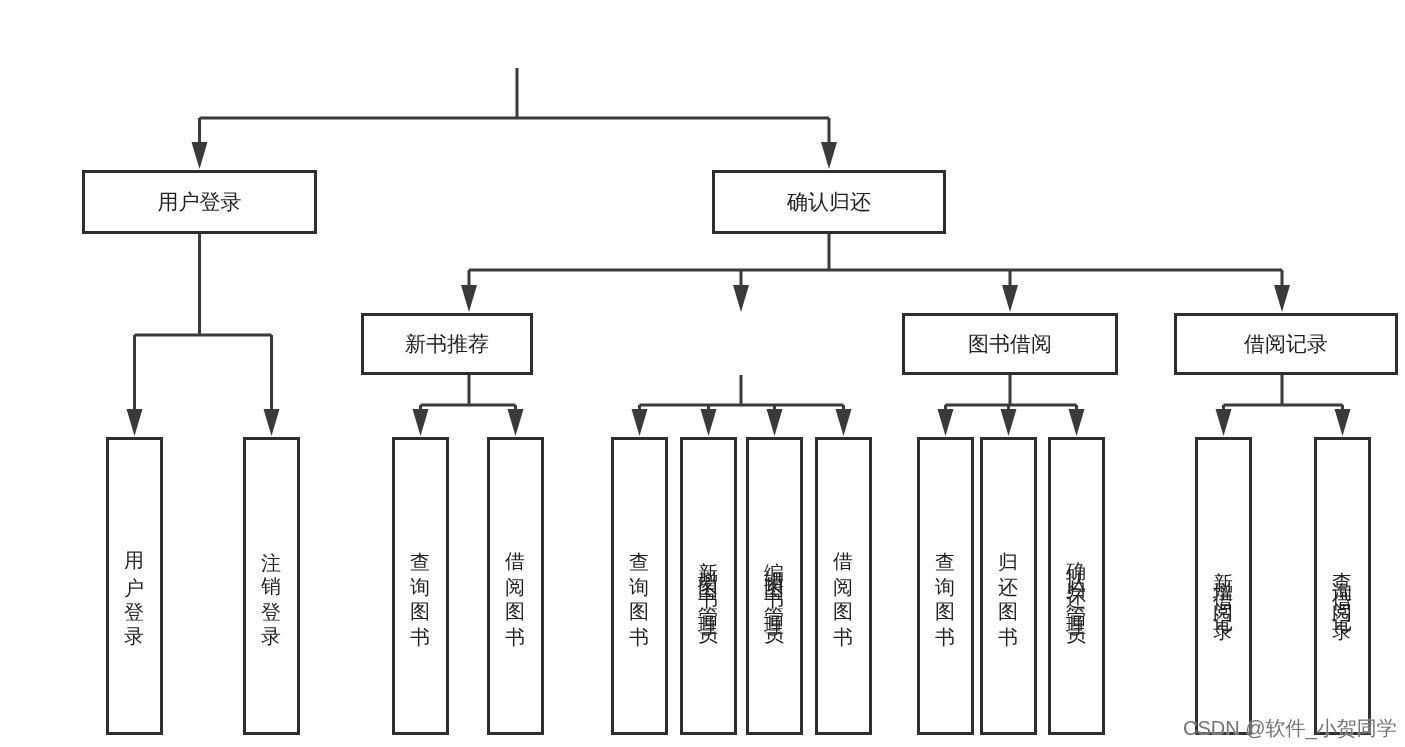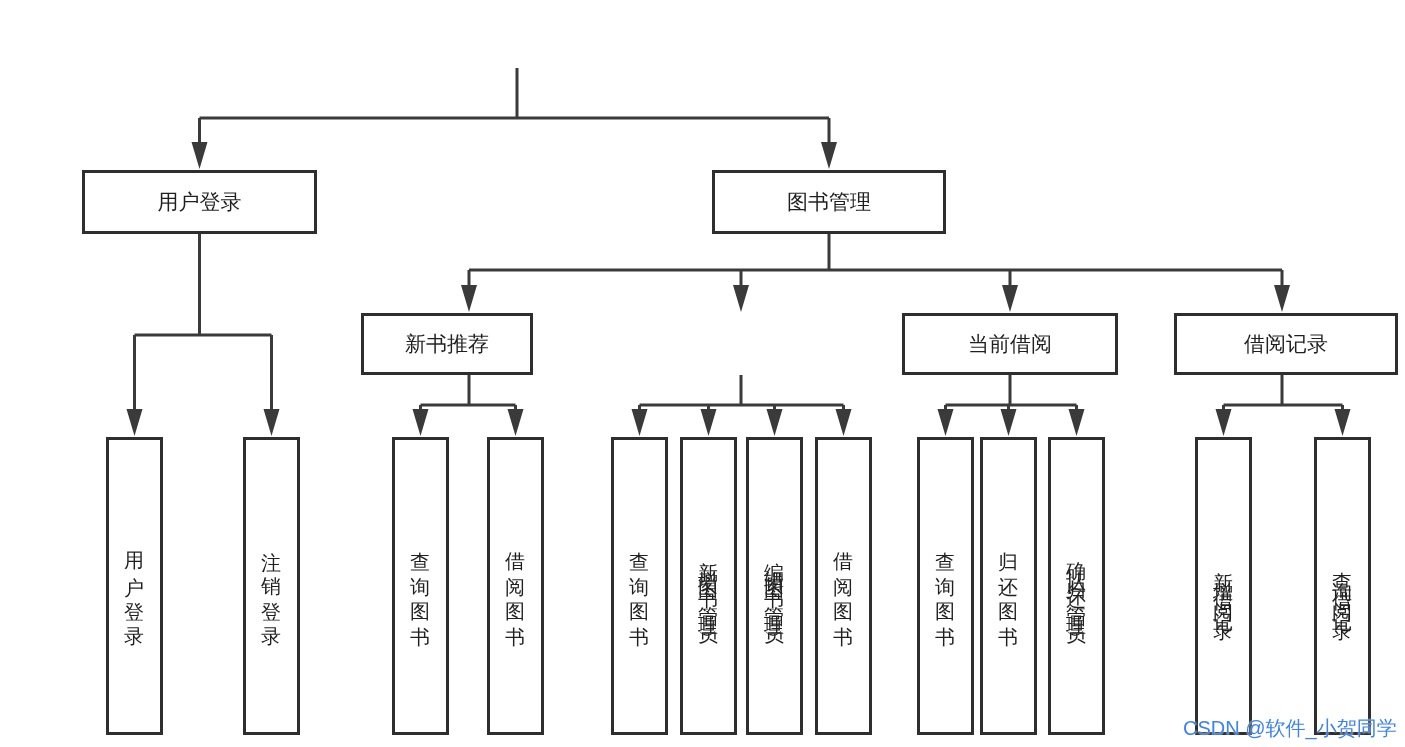--- a/index.html
+++ b/index.html
@@ -53,21 +53,21 @@
     white-space: nowrap;
   }
   .len4 span { letter-spacing: 25px; }
   .len6 span { letter-spacing: 10px; }
   .len9 span { letter-spacing: 9px; }
   .watermark {
     position: absolute;
     left: 1183px;
     top: 715px;
     font-size: 20px;
-    color: #3b82f6;
+    color: #737373;
     z-index: 3;
     white-space: nowrap;
     text-shadow: 0 0 2px #ffffff;
   }
 </style>
 </head>
 <body>
 
 <div class="canvas">
 
@@ -107,28 +107,28 @@
       M1068.5 409 L1084.5 409 L1076.5 436 Z
       M1215.5 409 L1231.5 409 L1223.5 436 Z
       M1334.5 409 L1350.5 409 L1342.5 436 Z"></path>
   </svg>
 
 
   <div class="box h-node l2-node" style="left:82px;width:235px">
     <span>用户登录</span>
   </div>
   <div class="box h-node l2-node" style="left:712px;width:234px">
-    <span>图书管理</span>
+    <span>确认归还</span>
   </div>
 
   <div class="box h-node l3-node" style="left:361px;width:172px">
     <span>新书推荐</span>
   </div>
   <div class="box h-node l3-node" style="left:902px;width:216px">
-    <span>当前借阅</span>
+    <span>图书借阅</span>
   </div>
   <div class="box h-node l3-node" style="left:1174px;width:224px">
     <span>借阅记录</span>
   </div>
 
   <div class="box v-node len4" style="left:106px">
     <span>用户登录</span>
   </div>
   <div class="box v-node len4" style="left:243px">
     <span>注销登录</span>

